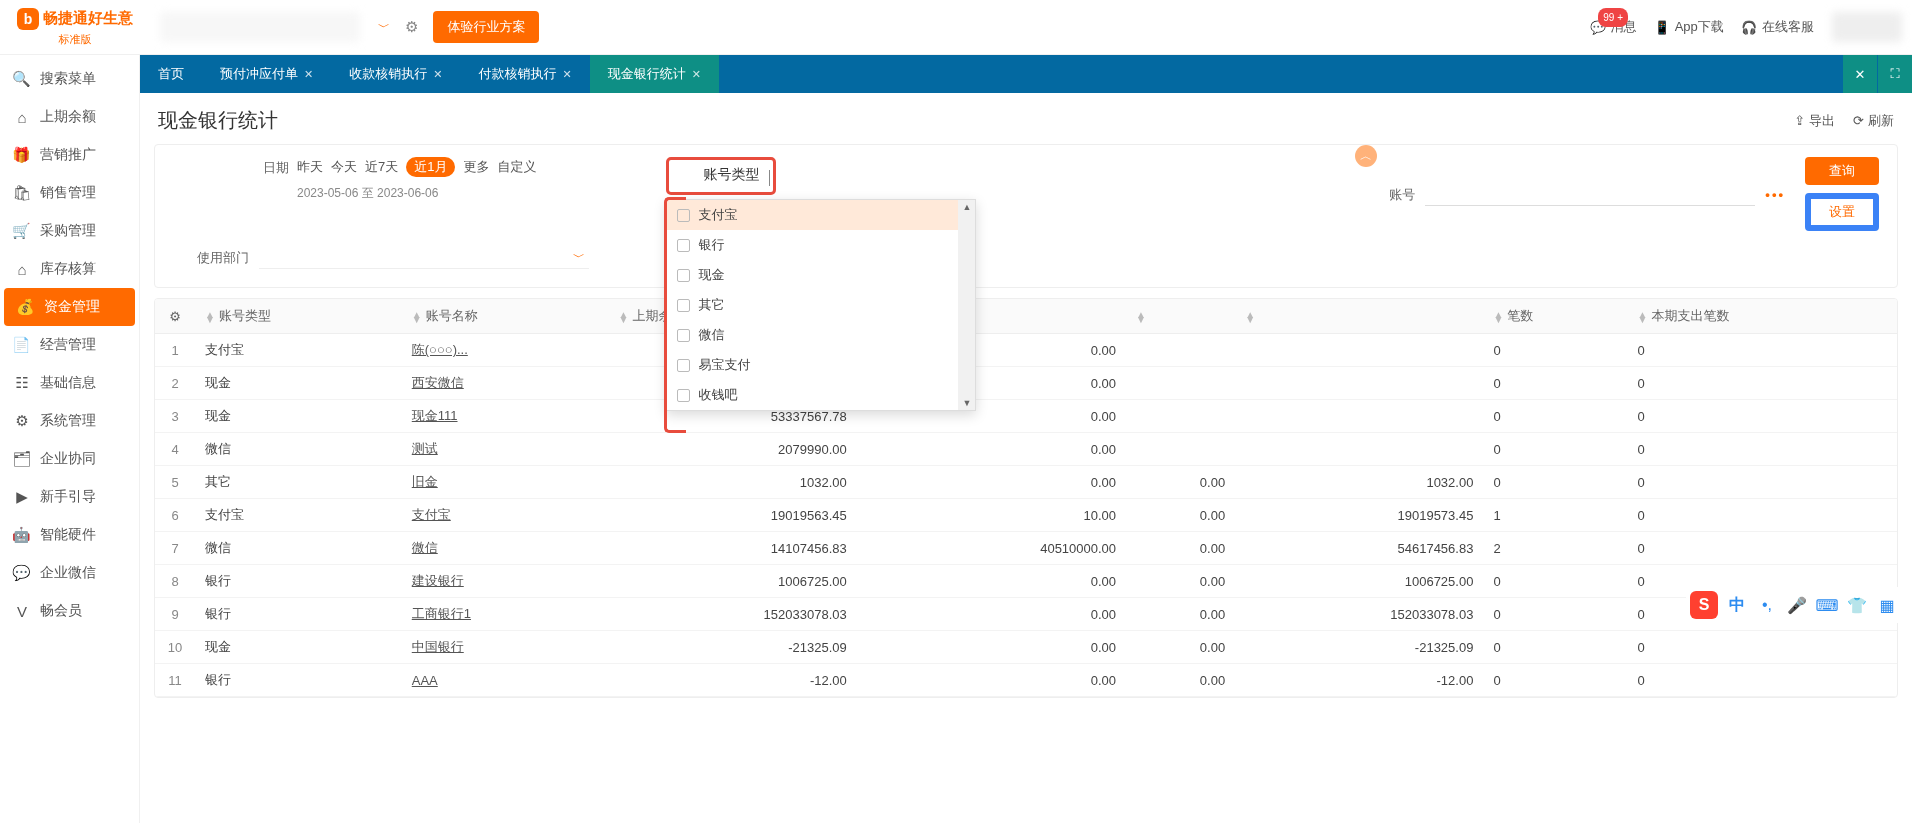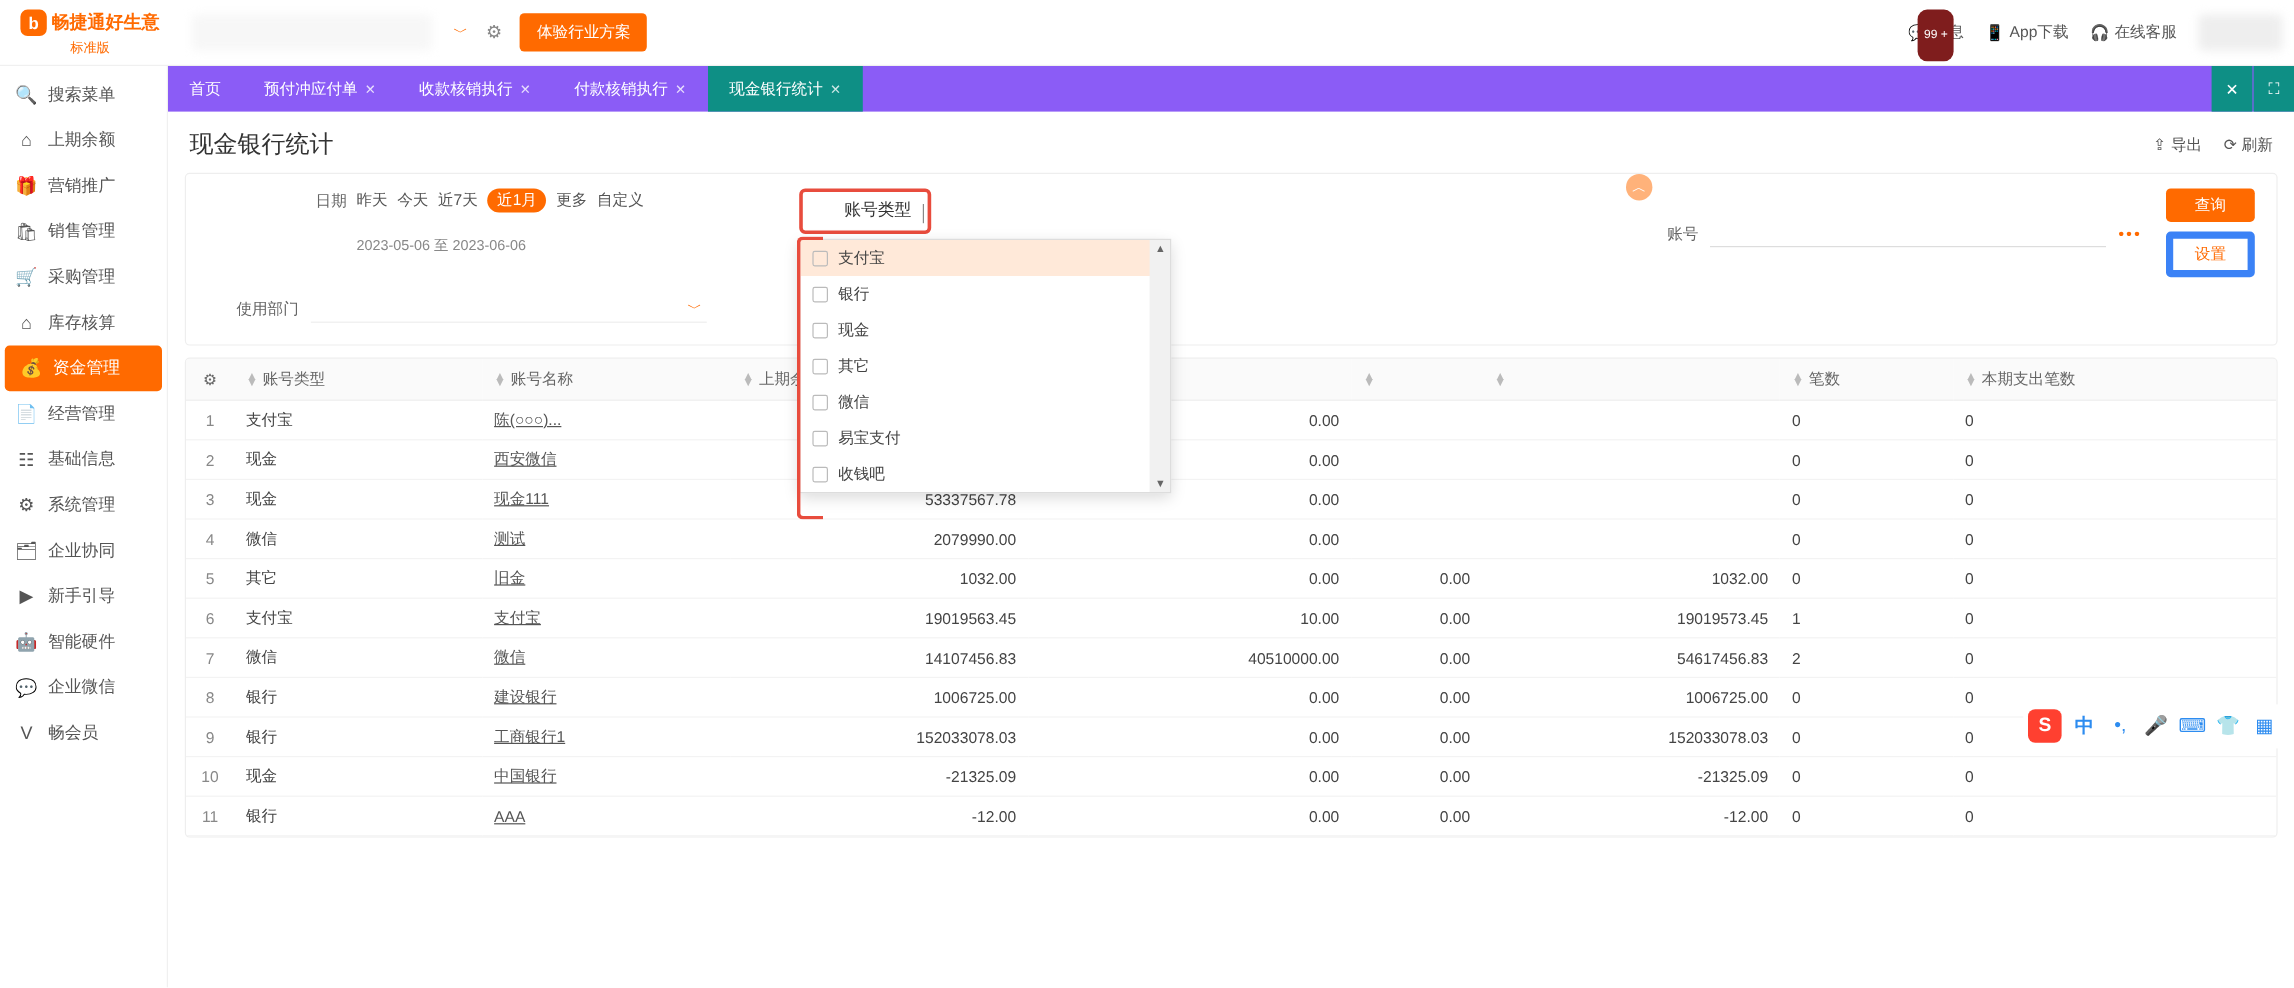--- a/index.html
+++ b/index.html
@@ -12,33 +12,33 @@
 .logo-icon { width: 22px; height: 22px; background: #ff6a00; border-radius: 6px; display: flex; align-items: center; justify-content: center; color: #fff; font-weight: bold; font-size: 14px; }
 .logo-text { color: #ff6a00; font-weight: bold; font-size: 15px; }
 .logo-sub { color: #ff6a00; font-size: 11px; margin-top: 2px; }
 .company-box { margin-left: 20px; width: 200px; height: 30px; background: #f7f7f7; border-radius: 4px; filter: blur(4px); }
 .chev-down { margin-left: 18px; color: #ff6a00; font-size: 12px; }
 .gear { margin-left: 15px; color: #888; font-size: 15px; }
 .experience-btn { margin-left: 15px; background: #ff6a00; color: #fff; border: none; padding: 7px 14px; border-radius: 4px; font-size: 13px; cursor: pointer; }
 .top-right { margin-left: auto; display: flex; align-items: center; gap: 18px; color: #555; }
 .top-right-item { display: flex; align-items: center; gap: 4px; cursor: pointer; font-size: 13px; }
 .badge-wrap { position: relative; }
-.badge { position: absolute; top: -10px; left: 8px; background: #7f1d1d; color: #fff; font-size: 10px; padding: 16px 5px; border-radius: 8px; }
+.badge { position: absolute; top: -10px; left: 8px; background: #ef4444; color: #fff; font-size: 10px; padding: 4px 5px; border-radius: 8px; }
 .avatar-blur { width: 70px; height: 30px; background: #eee; border-radius: 4px; filter: blur(4px); }
 
 
 .layout { display: flex; height: calc(100vh - 55px); }
 .sidebar { width: 140px; background: #fff; border-right: 1px solid #f0f0f0; padding-top: 5px; }
 .sidebar-item { display: flex; align-items: center; gap: 10px; padding: 10px 14px; color: #555; cursor: pointer; font-size: 14px; }
 .sidebar-item.active { background: #ff6a00; color: #fff; border-radius: 4px; margin: 0 4px; }
 .side-icon { width: 16px; height: 16px; display: inline-flex; align-items: center; justify-content: center; font-size: 15px; }
 
 
 .main { flex: 1; display: flex; flex-direction: column; background: #fff; min-width: 0; }
-.tabbar { height: 38px; background: #8b5cf6; display: flex; align-items: stretch; color: #fff; }
+.tabbar { height: 38px; background: #0369a1; display: flex; align-items: stretch; color: #fff; }
 .tab { padding: 0 18px; display: flex; align-items: center; gap: 6px; cursor: pointer; font-size: 13px; position: relative; }
 .tab.active { background: #0e8f85; }
 .tab-close { font-size: 11px; opacity: .8; }
 .tabbar-right { margin-left: auto; display: flex; align-items: center; }
 .tabbar-btn { width: 34px; height: 38px; display: flex; align-items: center; justify-content: center; background: #0e8f85; cursor: pointer; }
 .tabbar-btn + .tabbar-btn { margin-left: 1px; }
 
 
 .page-head { display: flex; align-items: center; padding: 14px 18px 10px; }
 .page-title { font-size: 20px; color: #333; }
@@ -47,21 +47,21 @@
 
 
 .filter-card { margin: 0 14px 10px; border: 1px solid #eee; border-radius: 4px; padding: 12px 18px 18px; position: relative; }
 .filter-row { display: flex; align-items: flex-start; }
 .filter-cell { display: flex; align-items: flex-start; gap: 8px; }
 .filter-label { color: #666; min-width: 56px; text-align: right; padding-top: 2px; }
 .date-cell { margin-left: 60px; }
 .date-opts { display: flex; align-items: center; gap: 8px; flex-wrap: wrap; }
 .date-opt { color: #555; cursor: pointer; font-size: 13px; }
 .date-opt.active { background: #ff6a00; color: #fff; padding: 1px 8px; border-radius: 10px; }
-.date-range { color: #888; font-size: 12px; margin-top: 19px; }
+.date-range { color: #888; font-size: 12px; margin-top: 8px; }
 
 .acct-type-cell { margin-left: 130px; position: relative; }
 .acct-type-box { border: 3px solid #e84c3d; border-radius: 5px; padding: 6px 6px 8px 34px; min-width: 110px; }
 .acct-type-label { color: #333; font-size: 14px; }
 .acct-type-box::after { content: ""; position: absolute; right: 6px; top: 13px; width: 1px; height: 16px; background: #888; }
 .collapse-circle { width: 22px; height: 22px; border-radius: 50%; background: #ffb27a; color: #fff; display: flex; align-items: center; justify-content: center; font-size: 12px; position: absolute; right: 520px; top: 0px; cursor: pointer; }
 
 .acct-no-cell { margin-left: auto; display: flex; align-items: center; gap: 10px; }
 .acct-no-input { width: 330px; border: none; border-bottom: 1px solid #ddd; padding: 4px 2px; font-size: 13px; outline: none; }
 .more-dots { color: #ff6a00; letter-spacing: 2px; font-weight: bold; cursor: pointer; }

